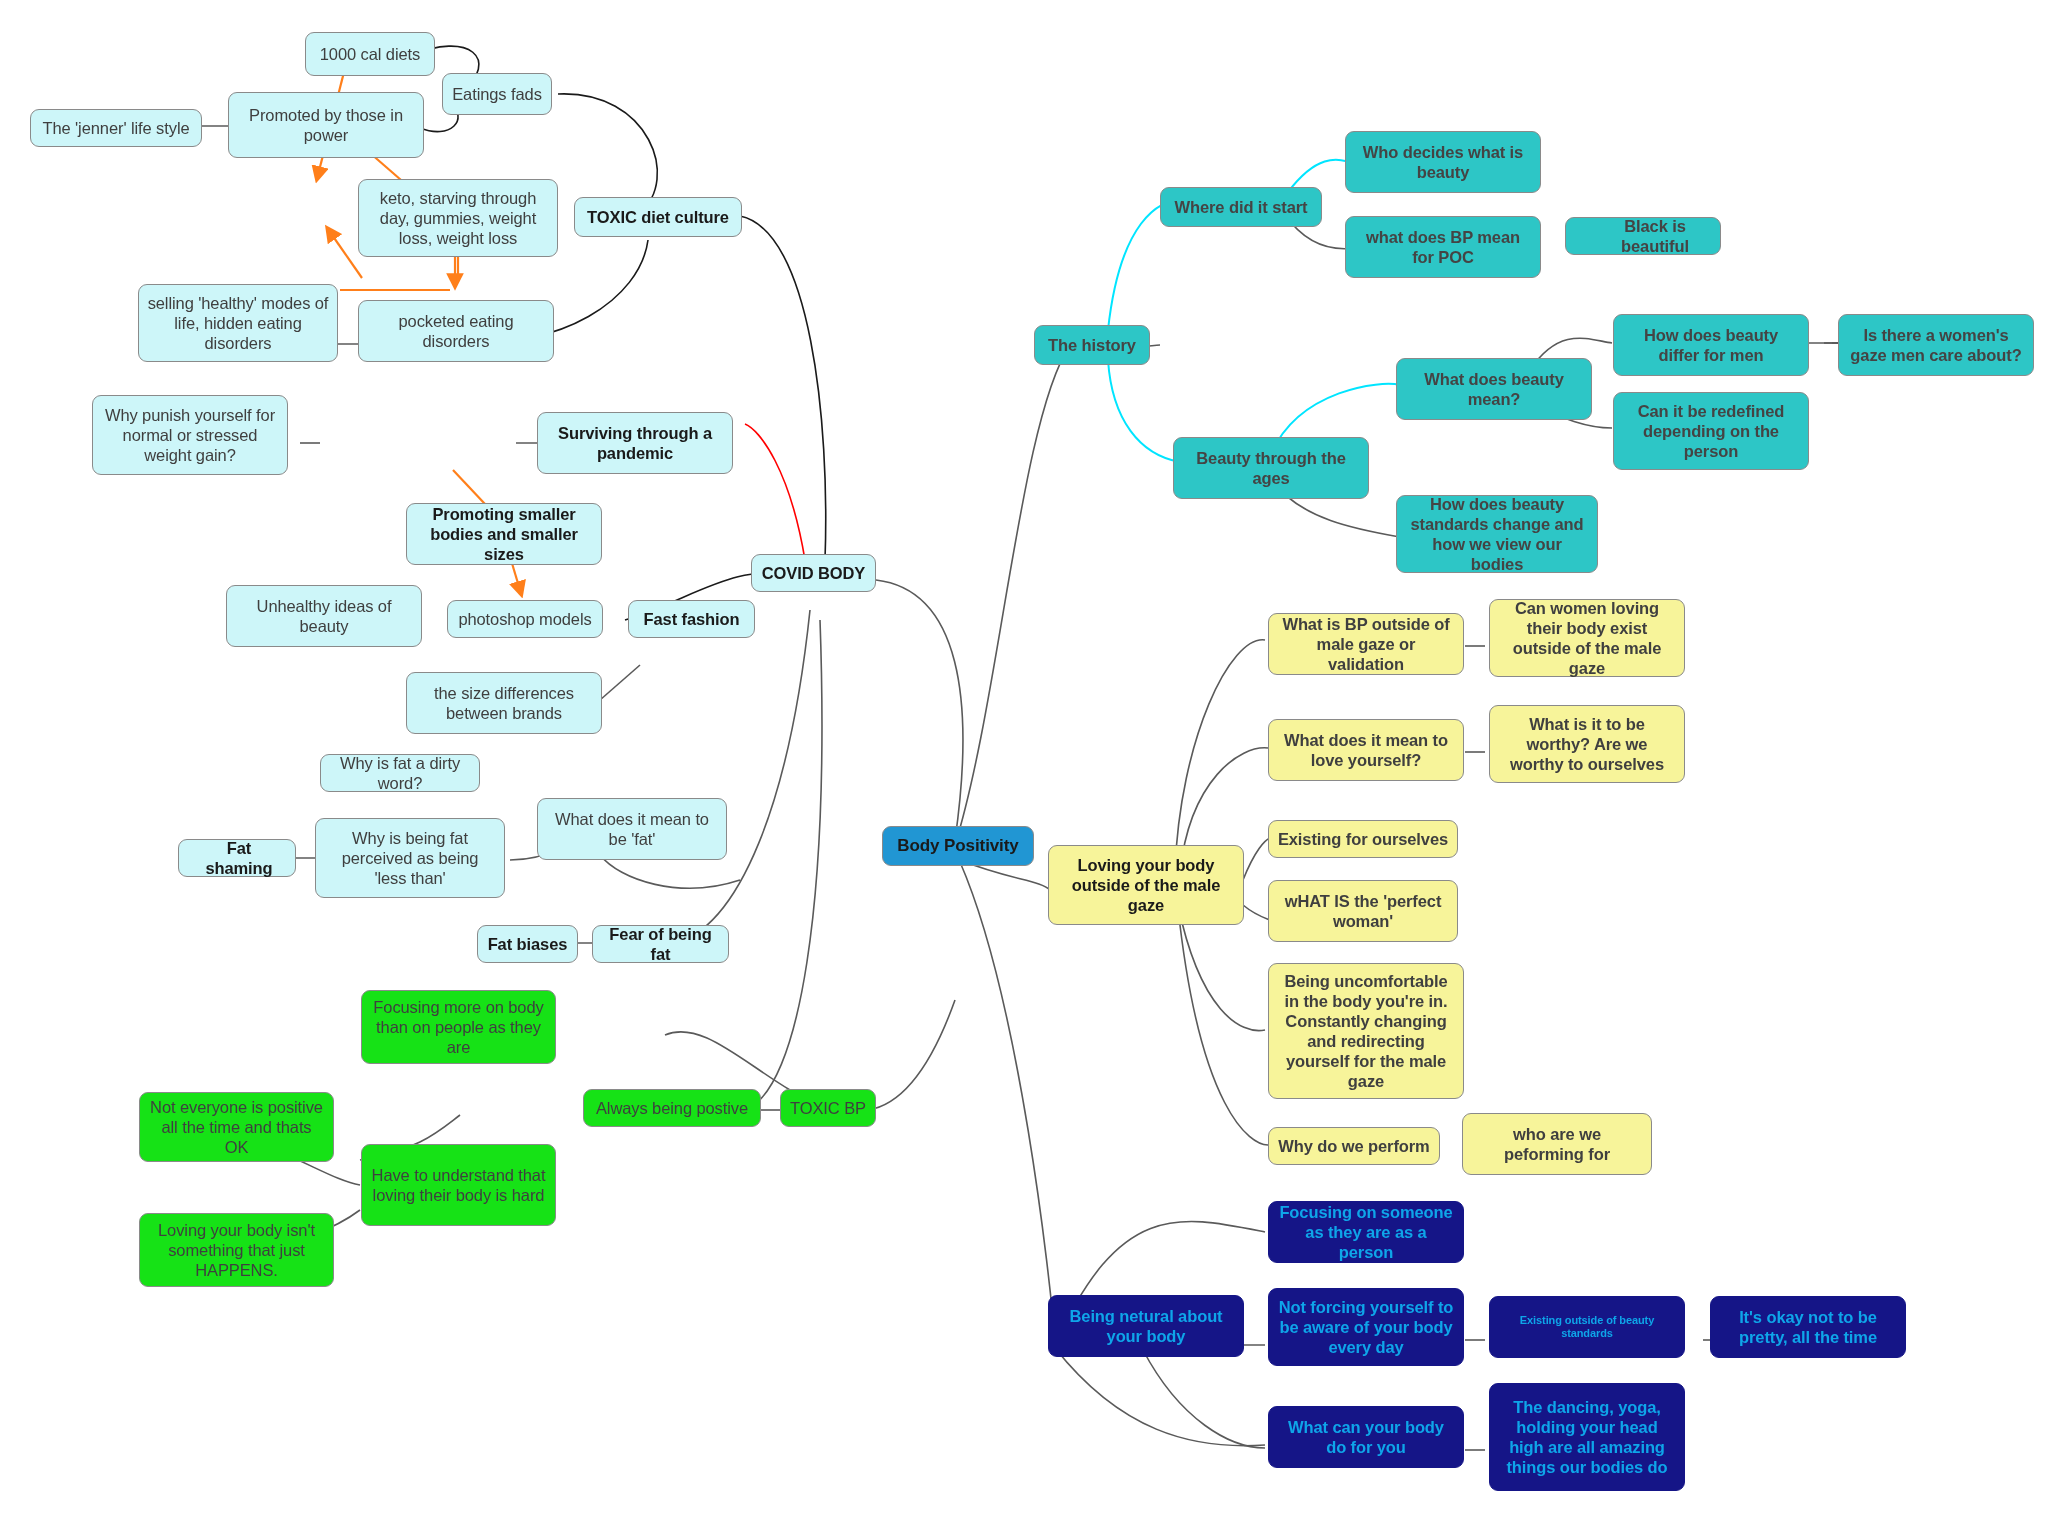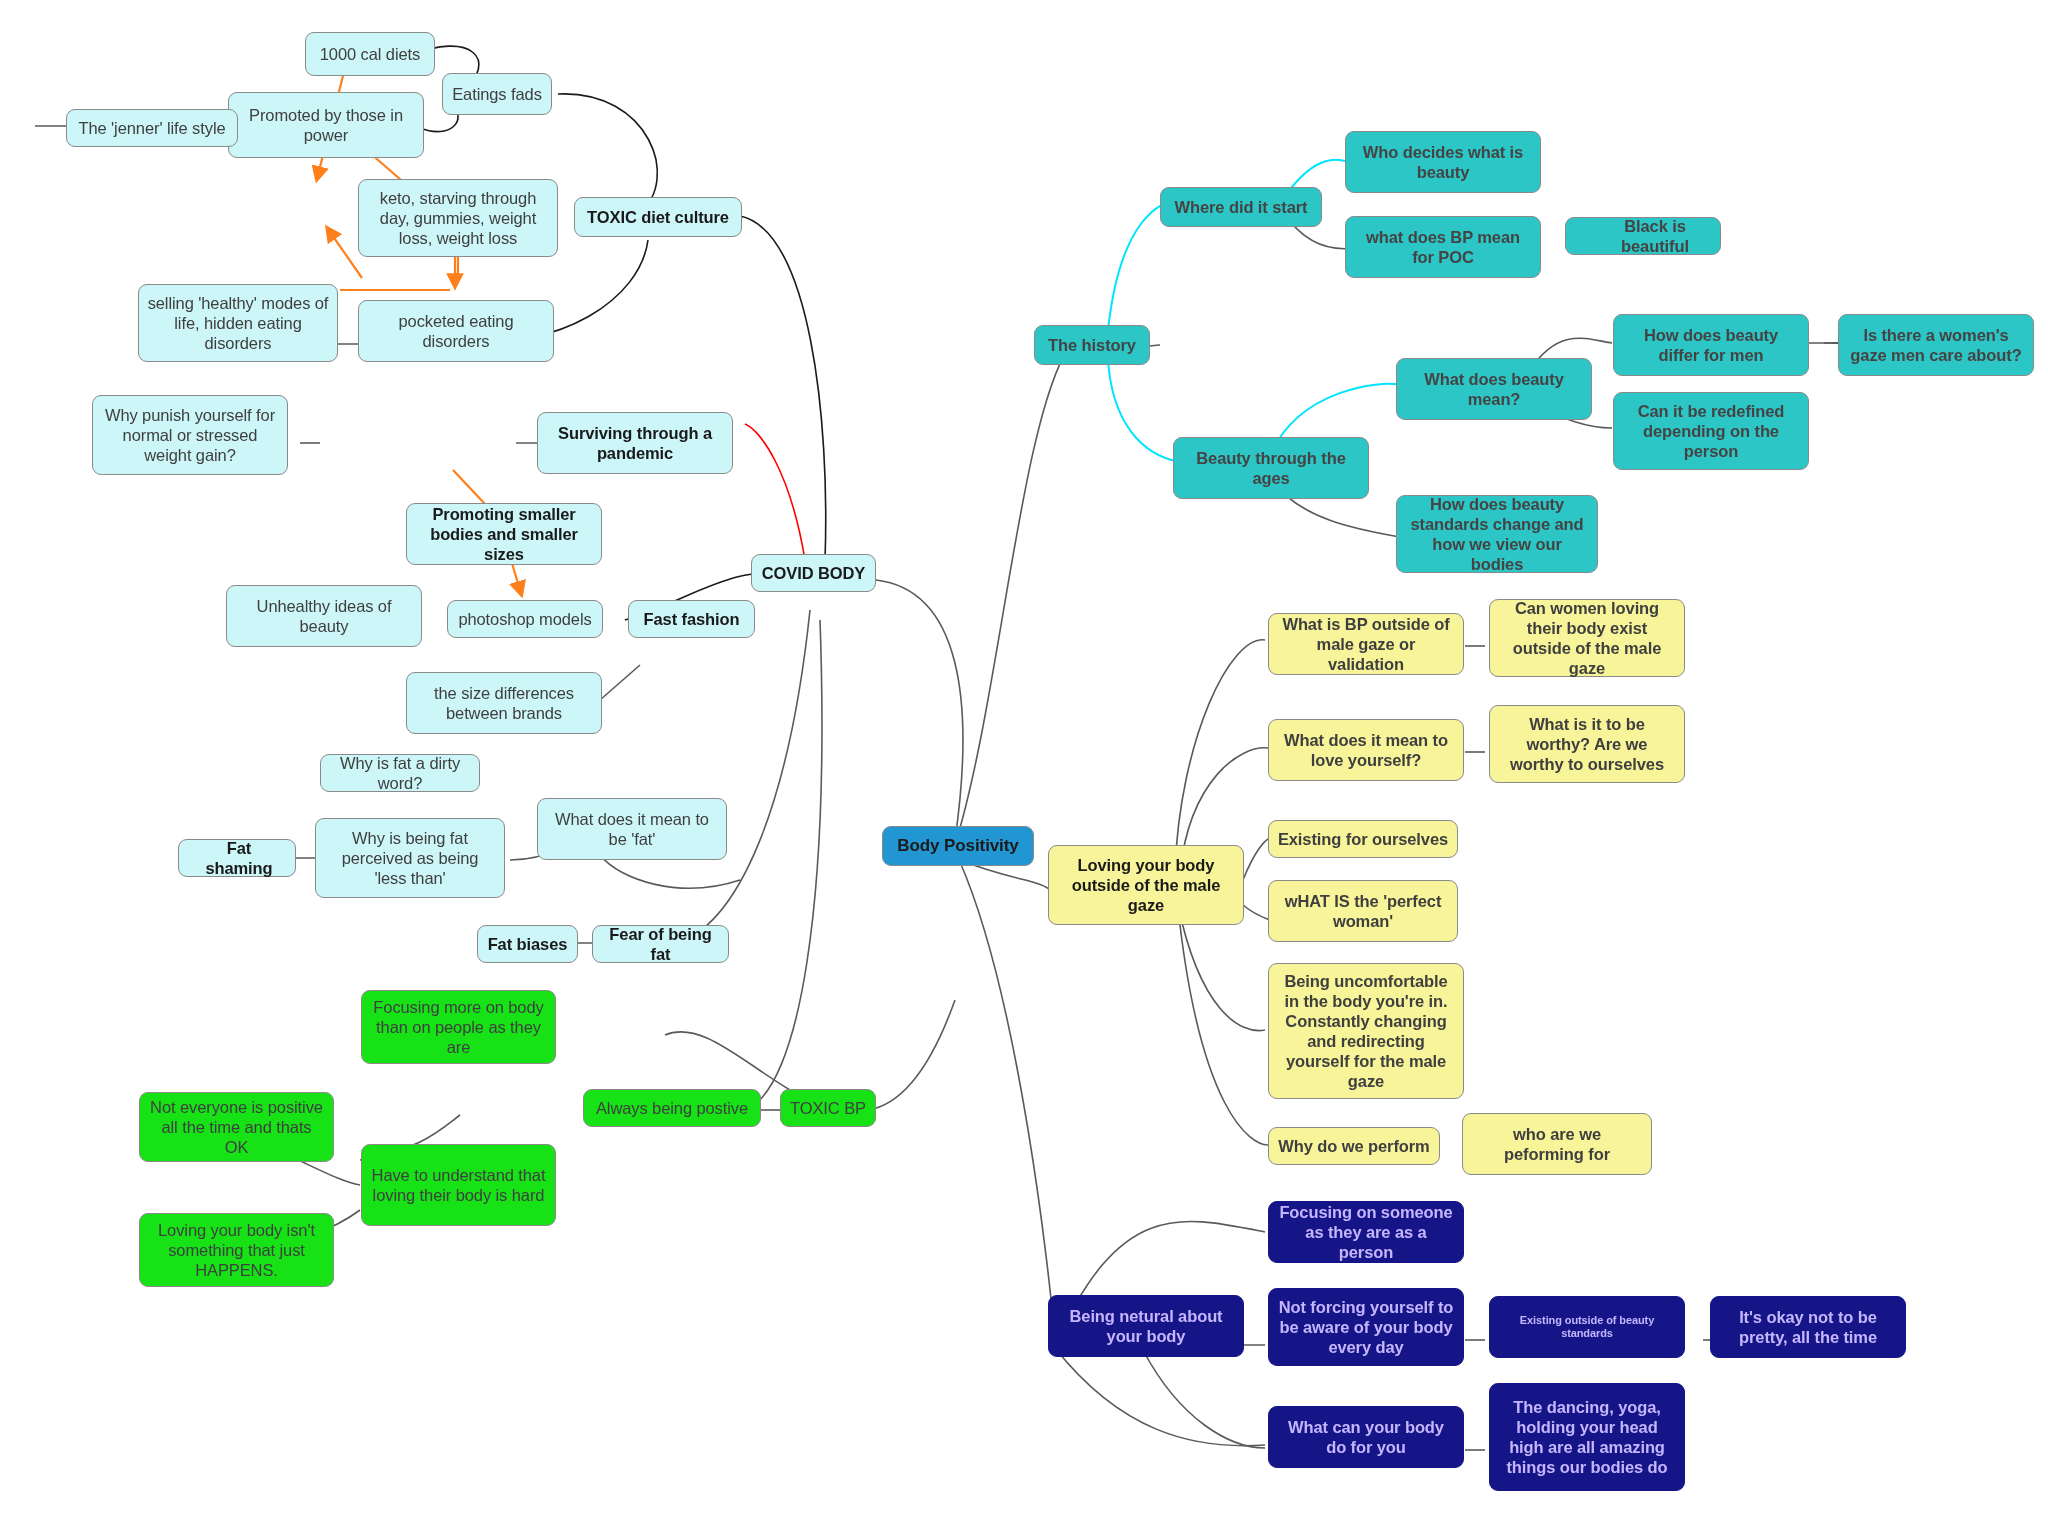--- a/index.html
+++ b/index.html
@@ -16,21 +16,21 @@
     line-height:1.22;
     padding:4px 8px;
     letter-spacing:-0.1px;
   }
   .node span{display:block;width:100%;}
   
   .c-cyanpale{background:#cdf6f9;color:#3f3f3f;}
   .c-teal{background:#2dc6c6;color:#444444;}
   .c-yellow{background:#f7f49a;color:#3f3f3f;}
   .c-green{background:#16e216;color:#3f3f3f;}
-  .c-navy{background:#151587;color:#c4b5fd;border-color:#151587;}
+  .c-navy{background:#151587;color:#0ea5e9;border-color:#151587;}
   .c-blue{background:#2196d3;color:#3f3f3f;border-color:#8a8a8a;}
   .bold{font-weight:bold;color:#1a1a1a;}
   .wb{font-weight:bold;}
 </style>
 </head>
 <body>
 
 <div id="canvas">
 
   <svg id="edges" viewBox="0 0 2048 1517">
@@ -129,21 +129,21 @@
   </div>
 
   <div class="node c-cyanpale" style="left:442px;top:73px;width:110px;height:42px;font-size:16.5px;">
     <span>Eatings fads</span>
   </div>
 
   <div class="node c-cyanpale" style="left:228px;top:92px;width:196px;height:66px;font-size:16.5px;">
     <span>Promoted by those in power</span>
   </div>
 
-  <div class="node c-cyanpale" style="left:30px;top:109px;width:172px;height:38px;font-size:16.5px;margin-left:36px;">
+  <div class="node c-cyanpale" style="left:30px;top:109px;width:172px;height:38px;font-size:16.5px;">
     <span>The 'jenner' life style</span>
   </div>
 
   <div class="node c-cyanpale" style="left:358px;top:179px;width:200px;height:78px;font-size:16.5px;">
     <span>keto, starving through day, gummies, weight loss, weight loss</span>
   </div>
 
   <div class="node c-cyanpale bold" style="left:574px;top:197px;width:168px;height:40px;font-size:16.5px;">
     <span>TOXIC diet culture</span>
   </div>

